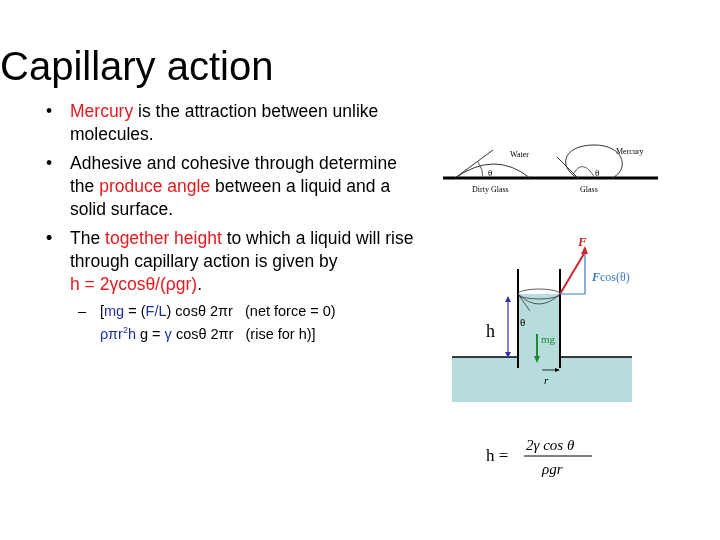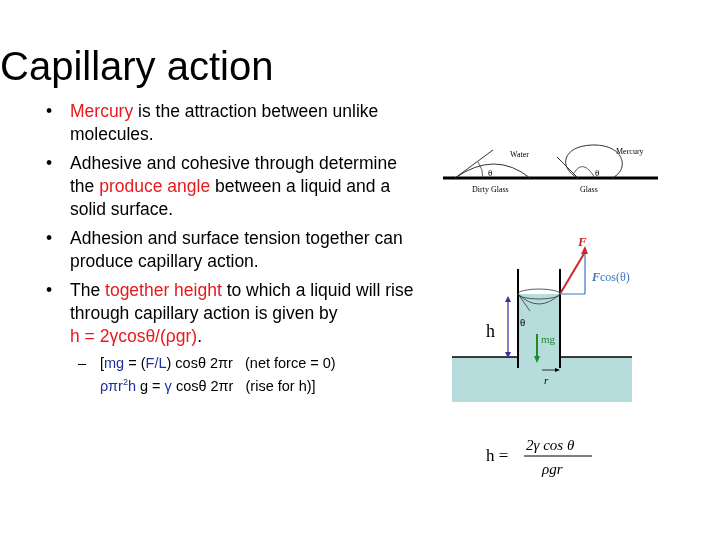--- a/index.html
+++ b/index.html
@@ -27,21 +27,20 @@
   <li>
     <span class="dot">•</span>
     <span class="red">Mercury</span><span> is the attraction between unlike molecules.</span>
   </li>
   <li>
     <span class="dot">•</span>
     <span>Adhesive and cohesive through determine the </span><span class="red">produce angle</span><span> between a liquid and a solid surface.</span>
   </li>
   <li>
     <span class="dot">•</span>
-    <span>Adhesion and surface tension together can produce capillary action.</span>
   </li>
   <li>
     <span class="dot">•</span>
     <span>The </span><span class="red">together height</span><span> to which a liquid will rise through capillary action is given by</span><br>
     <span class="red">h = 2γcosθ/(ρgr)</span><span>.</span>
     <ul class="sub">
       <li>
         <span class="dash">–</span>
         <span>[</span><span class="blue">mg</span><span> = (</span><span class="blue">F/L</span><span style="white-space:pre">) cosθ 2πr   (net force = 0)</span><br>
         <span class="blue">ρπr</span><sup class="blue" style="font-size:9px">2</sup><span class="blue">h</span><span style="white-space:pre"> g = </span><span class="blue">γ</span><span style="white-space:pre"> cosθ 2πr   (rise for h)]</span>

